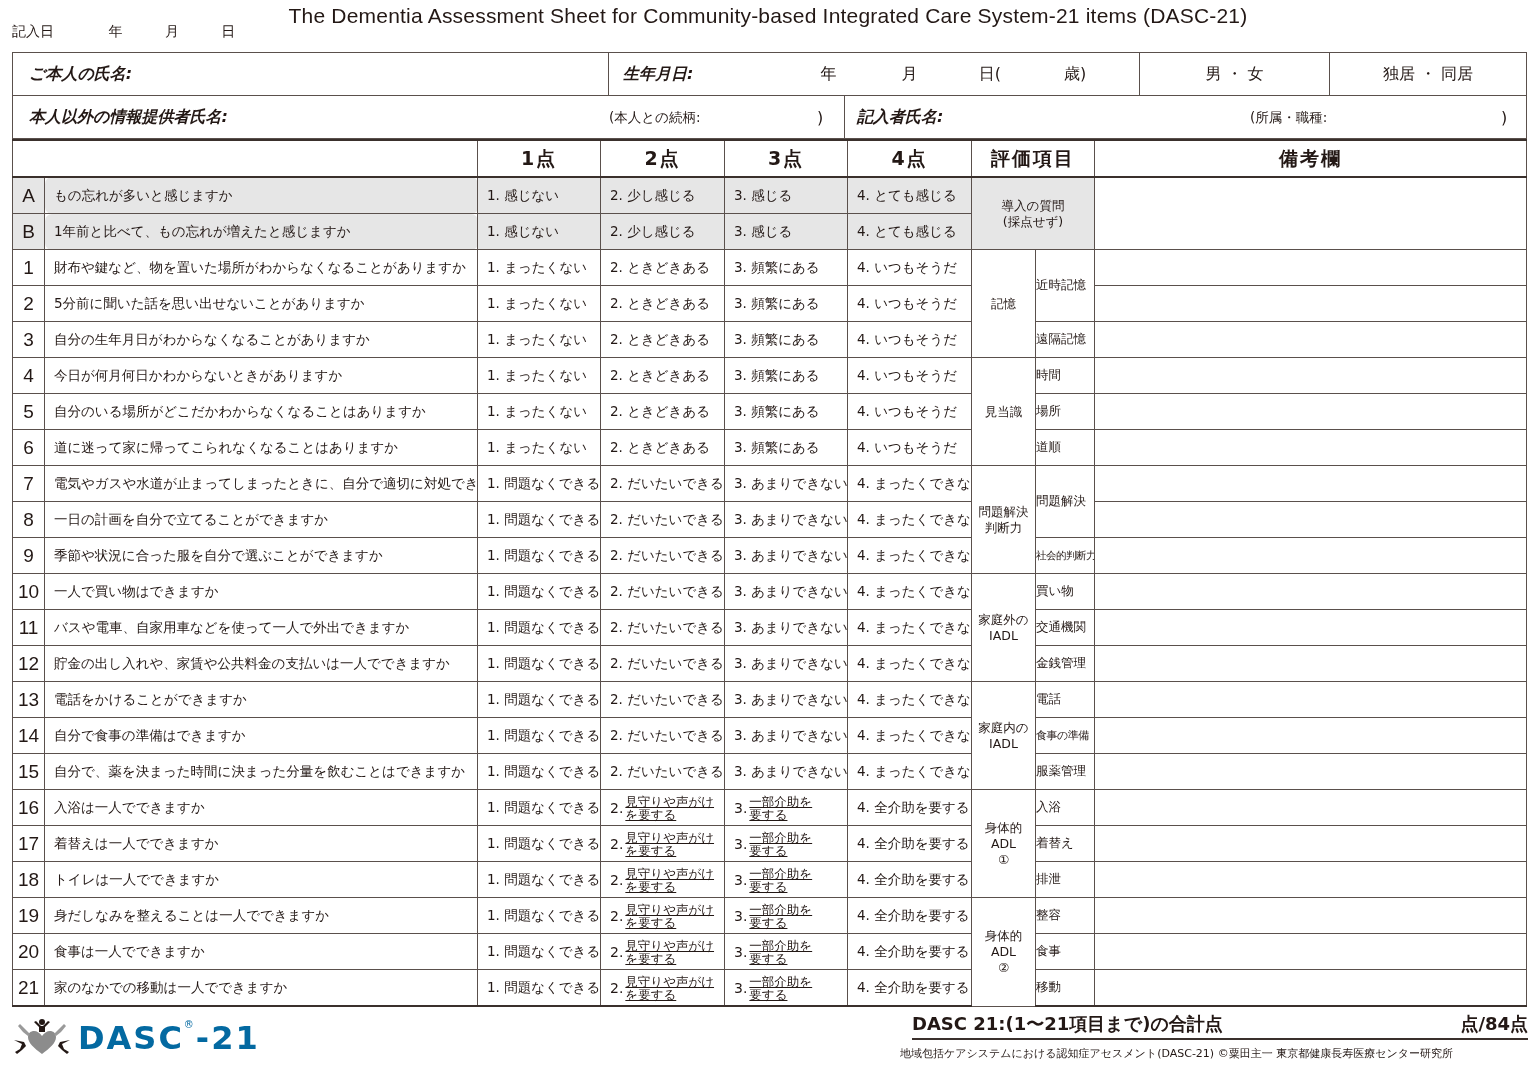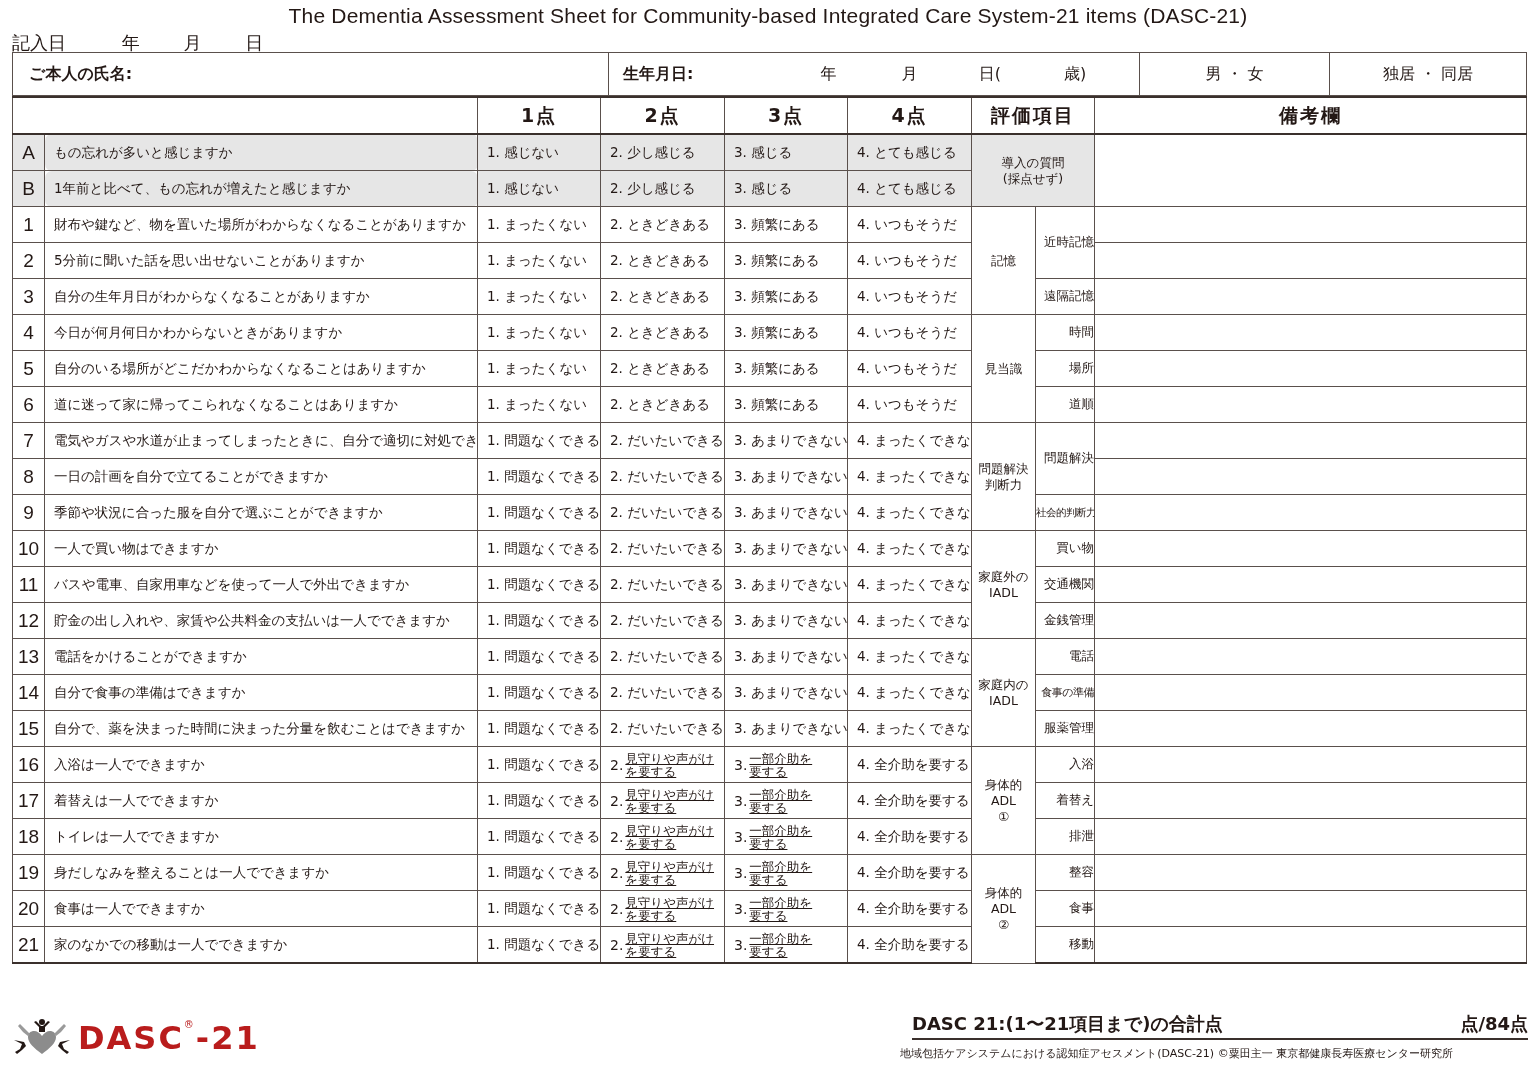--- a/index.html
+++ b/index.html
@@ -1,42 +1,42 @@
 <!DOCTYPE html>
 <html><head>
 <meta charset="utf-8">
 <style>
   html, body { margin:0; padding:0; background:#ffffff; }
   body { width:1536px; height:1068px; position:relative; overflow:hidden;
          font-family: "DejaVu Sans", "Liberation Sans", sans-serif; color:#231815; }
   .title { position:absolute; left:0; width:1536px; top:4px; text-align:center;
            font-family:"Liberation Sans", sans-serif; font-size:21px; letter-spacing:0.2px; color:#231815; }
-  .entry-date { position:absolute; left:12px; top:31px; font-size:18px; color:#231815; }
+  .entry-date { position:absolute; left:12px; top:23px; font-size:14px; color:#231815; }
   .entry-date span { display:inline-block; }
   .sheet { position:absolute; left:12px; top:52px; width:1514px; }
   table { border-collapse:collapse; table-layout:fixed; width:1514px; }
   td, th { border:1px solid #5a504c; padding:0; overflow:hidden; white-space:nowrap; }
   .info td { height:42px; font-size:16px; }
-  .bold { font-weight:bold; }
+  .bold { font-weight:bold;font-style:italic; }
   .hdr th { height:35px; font-size:19px; font-weight:bold; text-align:center; letter-spacing:2px; }
   .row td { height:35px; font-size:13.5px; }
   .num { text-align:center; font-size:19px !important; font-family:"Liberation Sans", sans-serif; }
   .q { padding-left:9px !important;border-radius:7px; }
   .opt { padding-left:9px !important; }
   .gray td.g { background:#e6e6e6; }
   .cat { text-align:center; font-size:12.5px !important; white-space:normal !important; line-height:16px; }
-  .sub { text-align:right; font-size:12.5px !important; }
+  .sub { text-align:left; font-size:12.5px !important; }
   .dash td { border-bottom:1px dashed #6a6060; }
   .thick-top { border-top:2.5px solid #3a302c !important; }
   .thick-bottom td { border-bottom:2.5px solid #3a302c;margin-left:20px; }
   .two { display:flex; align-items:center; }
   .two .n { font-size:14px; margin-right:2px; }
   .two .t { font-size:12.5px; line-height:13px; white-space:normal;text-decoration:underline; }
   .footer-logo { position:absolute; left:12px; top:1018px; display:flex; align-items:center; }
-  .logo-text { font-family:"DejaVu Sans", sans-serif; font-weight:bold; font-size:32px; letter-spacing:2px; color:#b91c1c; margin-left:6px; }
+  .logo-text { font-family:"DejaVu Sans", sans-serif; font-weight:bold; font-size:32px; letter-spacing:2px; color:#0369a1; margin-left:6px; }
   .logo-text sup { font-size:10px; font-weight:normal; vertical-align:top; }
   .total { position:absolute; left:900px; top:1012px; width:616px; font-size:18px; font-weight:bold;
            border-bottom:2.5px solid #3a302c; height:26px;margin-left:12px; }
   .total .label { position:absolute; left:0; top:0; }
   .total .unit { position:absolute; right:0; top:0; }
   .credit { position:absolute; left:900px; top:1046px; font-size:11px; color:#231815; }
 </style>
 </head>
 <body>
 
@@ -66,20 +66,32 @@
       </td>
       <td colspan="2" style="padding-left:14px;">
         <span class="bold">生年月日:</span>
         <span style="margin-left:122px">年</span>
         <span style="margin-left:60px">月</span>
         <span style="margin-left:56px">日(</span>
         <span style="margin-left:58px">歳)</span>
       </td>
       <td style="text-align:center">男 ・ 女</td>
       <td style="text-align:center">独居 ・ 同居</td>
+    </tr>
+    <tr>
+      <td colspan="2" style="position:relative;">
+        <span class="bold" style="padding-left:16px">本人以外の情報提供者氏名:</span>
+        <span style="position:absolute; left:596px; top:13px; font-size:13.5px;">(本人との続柄:</span>
+        <span style="position:absolute; left:804px; top:12px;">)</span>
+      </td>
+      <td colspan="3" style="position:relative;">
+        <span class="bold" style="padding-left:12px">記入者氏名:</span>
+        <span style="position:absolute; left:405px; top:13px; font-size:13.5px;">(所属・職種:</span>
+        <span style="position:absolute; left:656px; top:12px;">)</span>
+      </td>
     </tr>
   </tbody>
     </table>
 
   <table>
     <colgroup>
       <col style="width:32px">
         <col style="width:433px">
         <col style="width:123px">
         <col style="width:124px">

